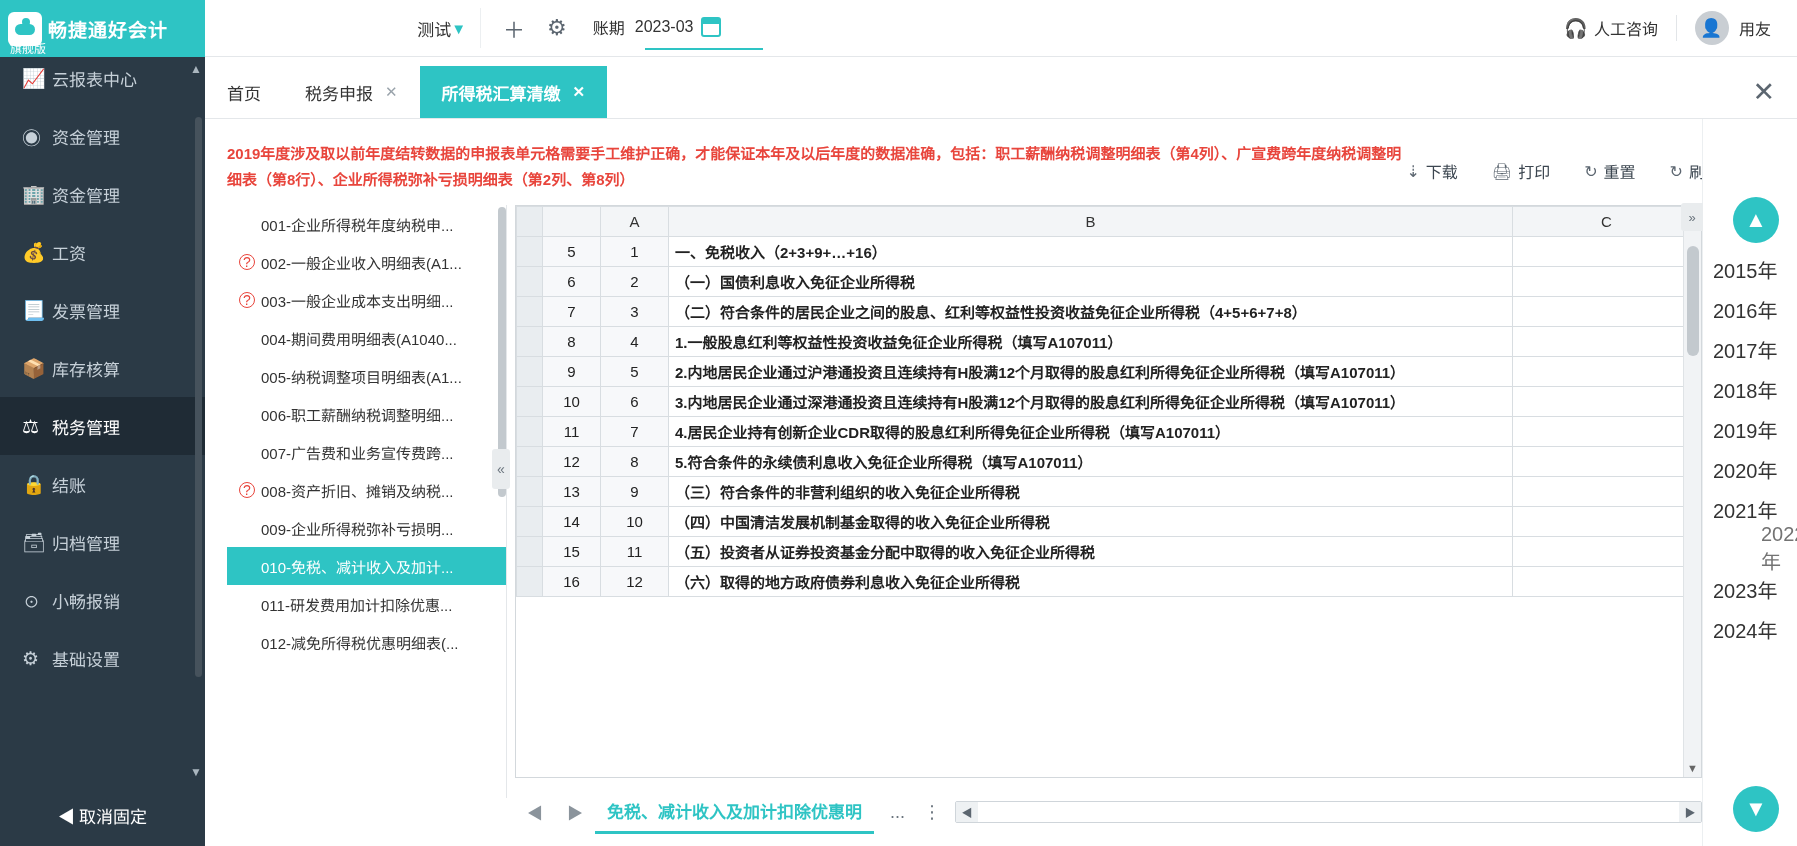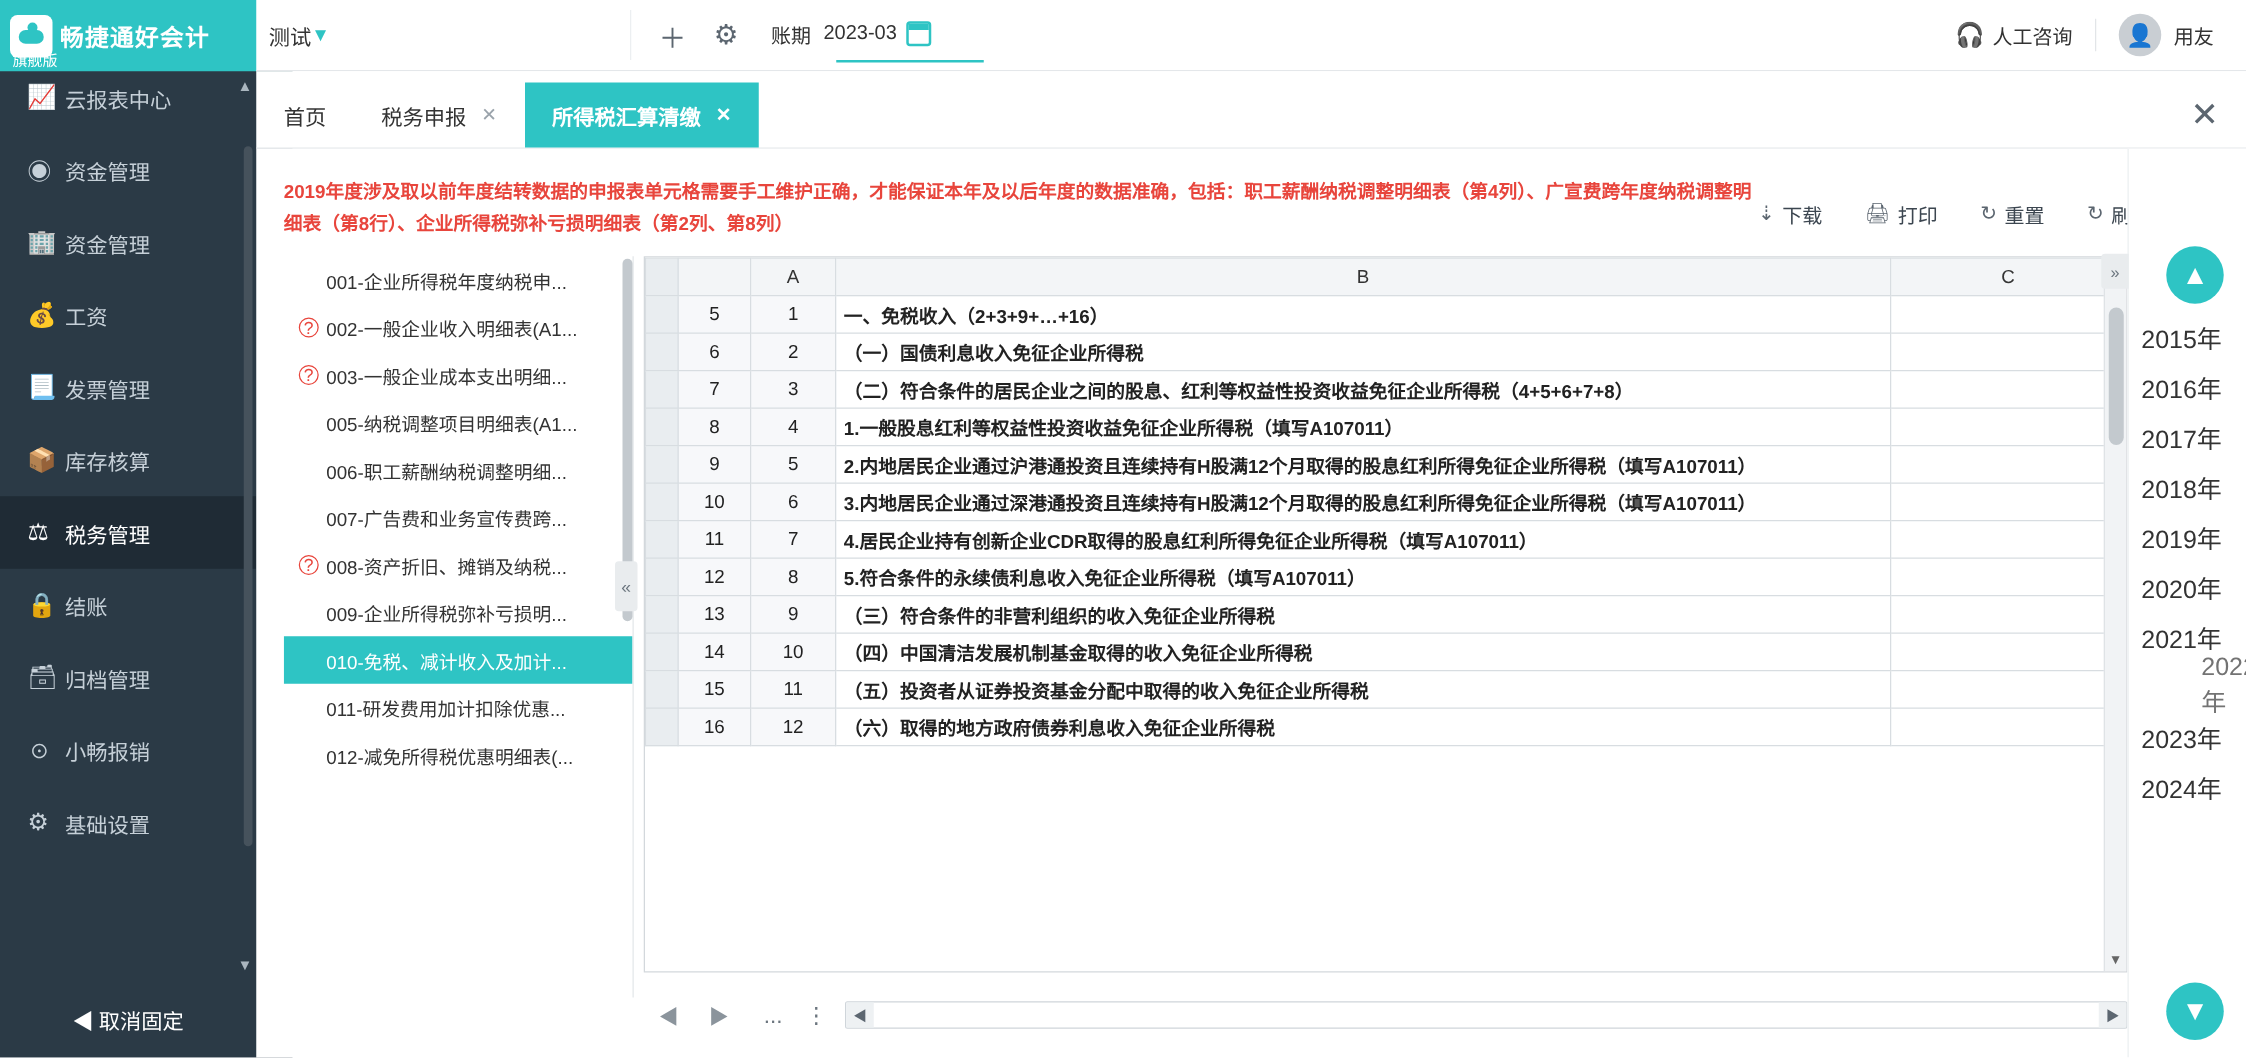--- a/index.html
+++ b/index.html
@@ -58,21 +58,21 @@
     background: #2b3a46; color: #fff; display: flex; align-items: center;
     justify-content: center; font-size: 17px;
   }
 
   
   .topbar {
     position: absolute; left: 205px; top: 0; right: 0; height: 57px;
     background: #fff; border-bottom: 1px solid #e4e7ea; display: flex; align-items: center;
   }
   .company-select {
-    width: 300px; display: flex; align-items: center; justify-content: flex-start;
+    width: 276px; display: flex; align-items: center; justify-content: flex-end;
     padding: 0 14px 0 10px; font-size: 17px; color: #333; border-right: 1px solid #eceff1; height: 40px;
   }
   .caret { color: #2ec4c4; font-size: 15px; }
   .top-ico { margin-left: 22px; font-size: 22px; color: #5c6670; }
   .period-label { margin-left: 26px; font-size: 16px; color: #333; }
   .period-value { margin-left: 10px; font-size: 16px; color: #333; }
   .period-cal {
     margin-left: 8px; width: 20px; height: 20px; border: 2px solid #2ec4c4;
     border-radius: 3px; position: relative; display: inline-block;
   }
@@ -389,20 +389,25 @@
         </div>
       </div>
       <div class="tree-item-wrap">
         <div class="tree-item">
           <span class="q" style="top:11px;">?</span>
           <span>003-一般企业成本支出明细...</span>
         </div>
       </div>
       <div class="tree-item-wrap">
         <div class="tree-item">
+          <span>004-期间费用明细表(A1040...</span>
+        </div>
+      </div>
+      <div class="tree-item-wrap">
+        <div class="tree-item">
           <span>005-纳税调整项目明细表(A1...</span>
         </div>
       </div>
       <div class="tree-item-wrap">
         <div class="tree-item">
           <span>006-职工薪酬纳税调整明细...</span>
         </div>
       </div>
       <div class="tree-item-wrap">
         <div class="tree-item">
@@ -545,20 +550,21 @@
       </div>
     </div>
 
     <div class="sheetbar">
       <div class="sb-arrow">
         <span>◀</span>
       </div>
       <div class="sb-arrow">
         <span>▶</span>
       </div>
+      <div class="sb-tab">免税、减计收入及加计扣除优惠明</div>
       <div class="sb-more">...</div>
       <div class="sb-menu">⋮</div>
       <div class="hscroll">
         <div class="a">◀</div>
         <div class="a right">▶</div>
       </div>
     </div>
   </div>
 
   <div class="rail">

